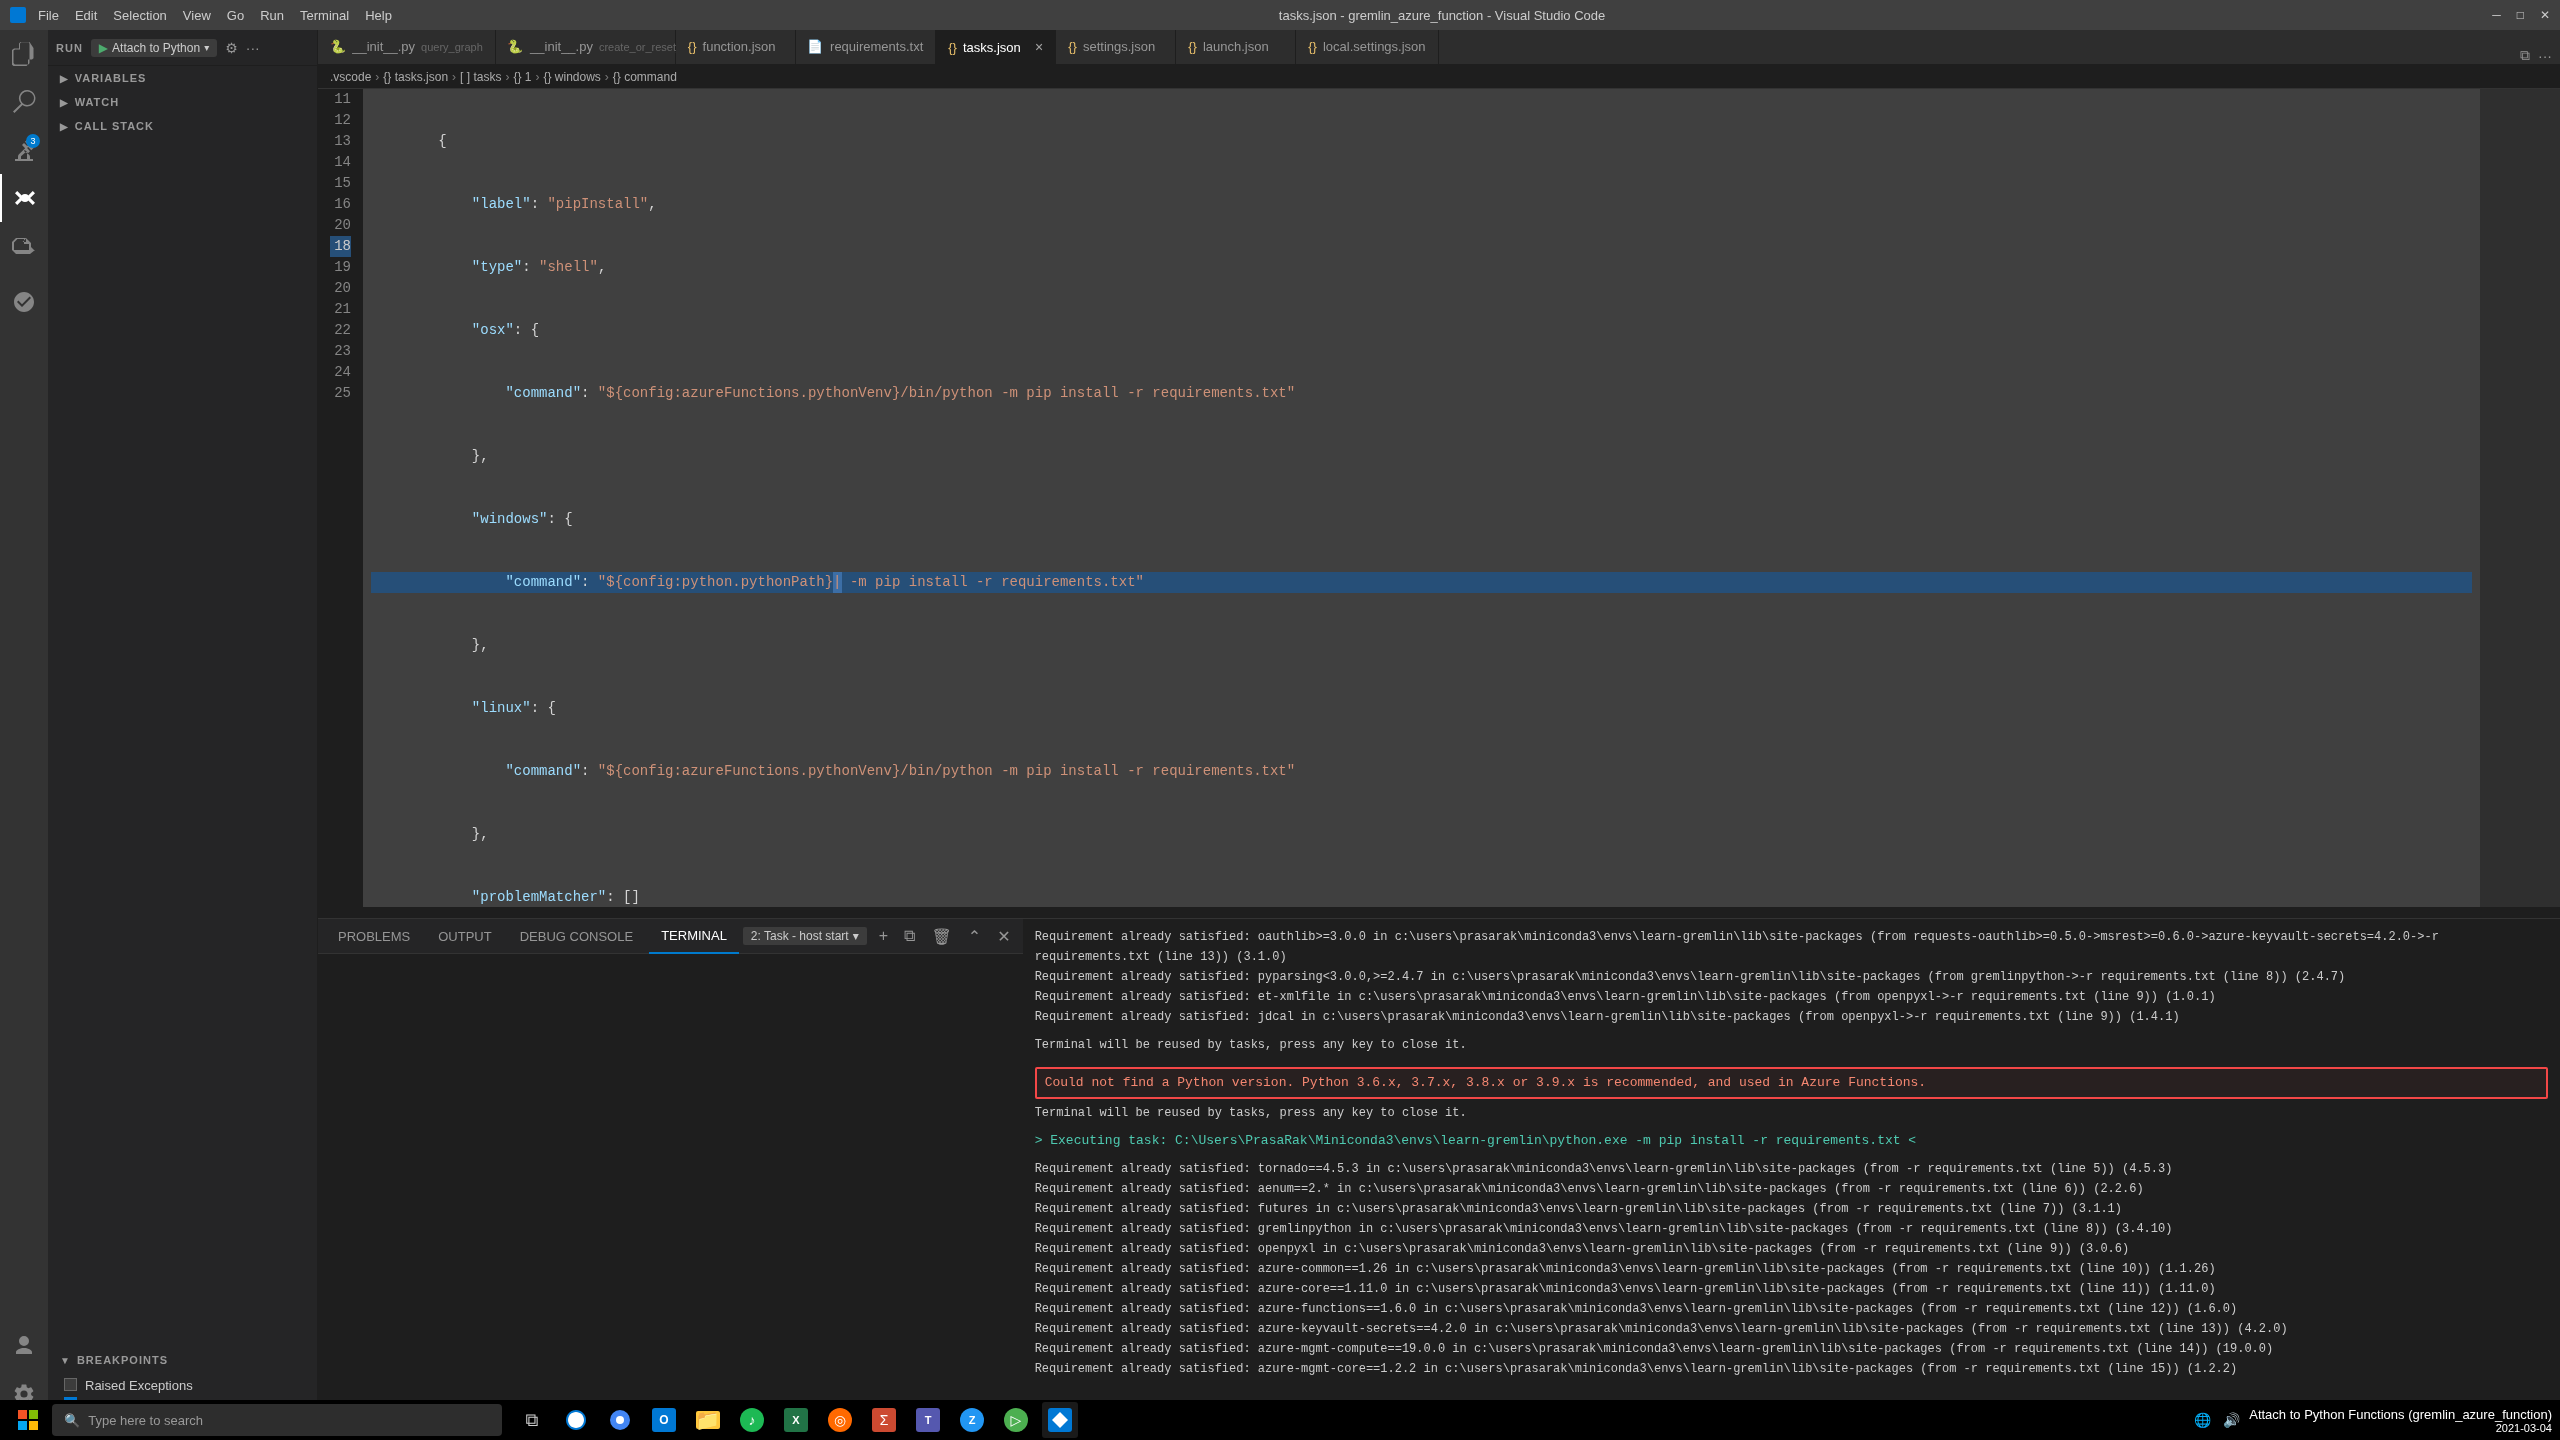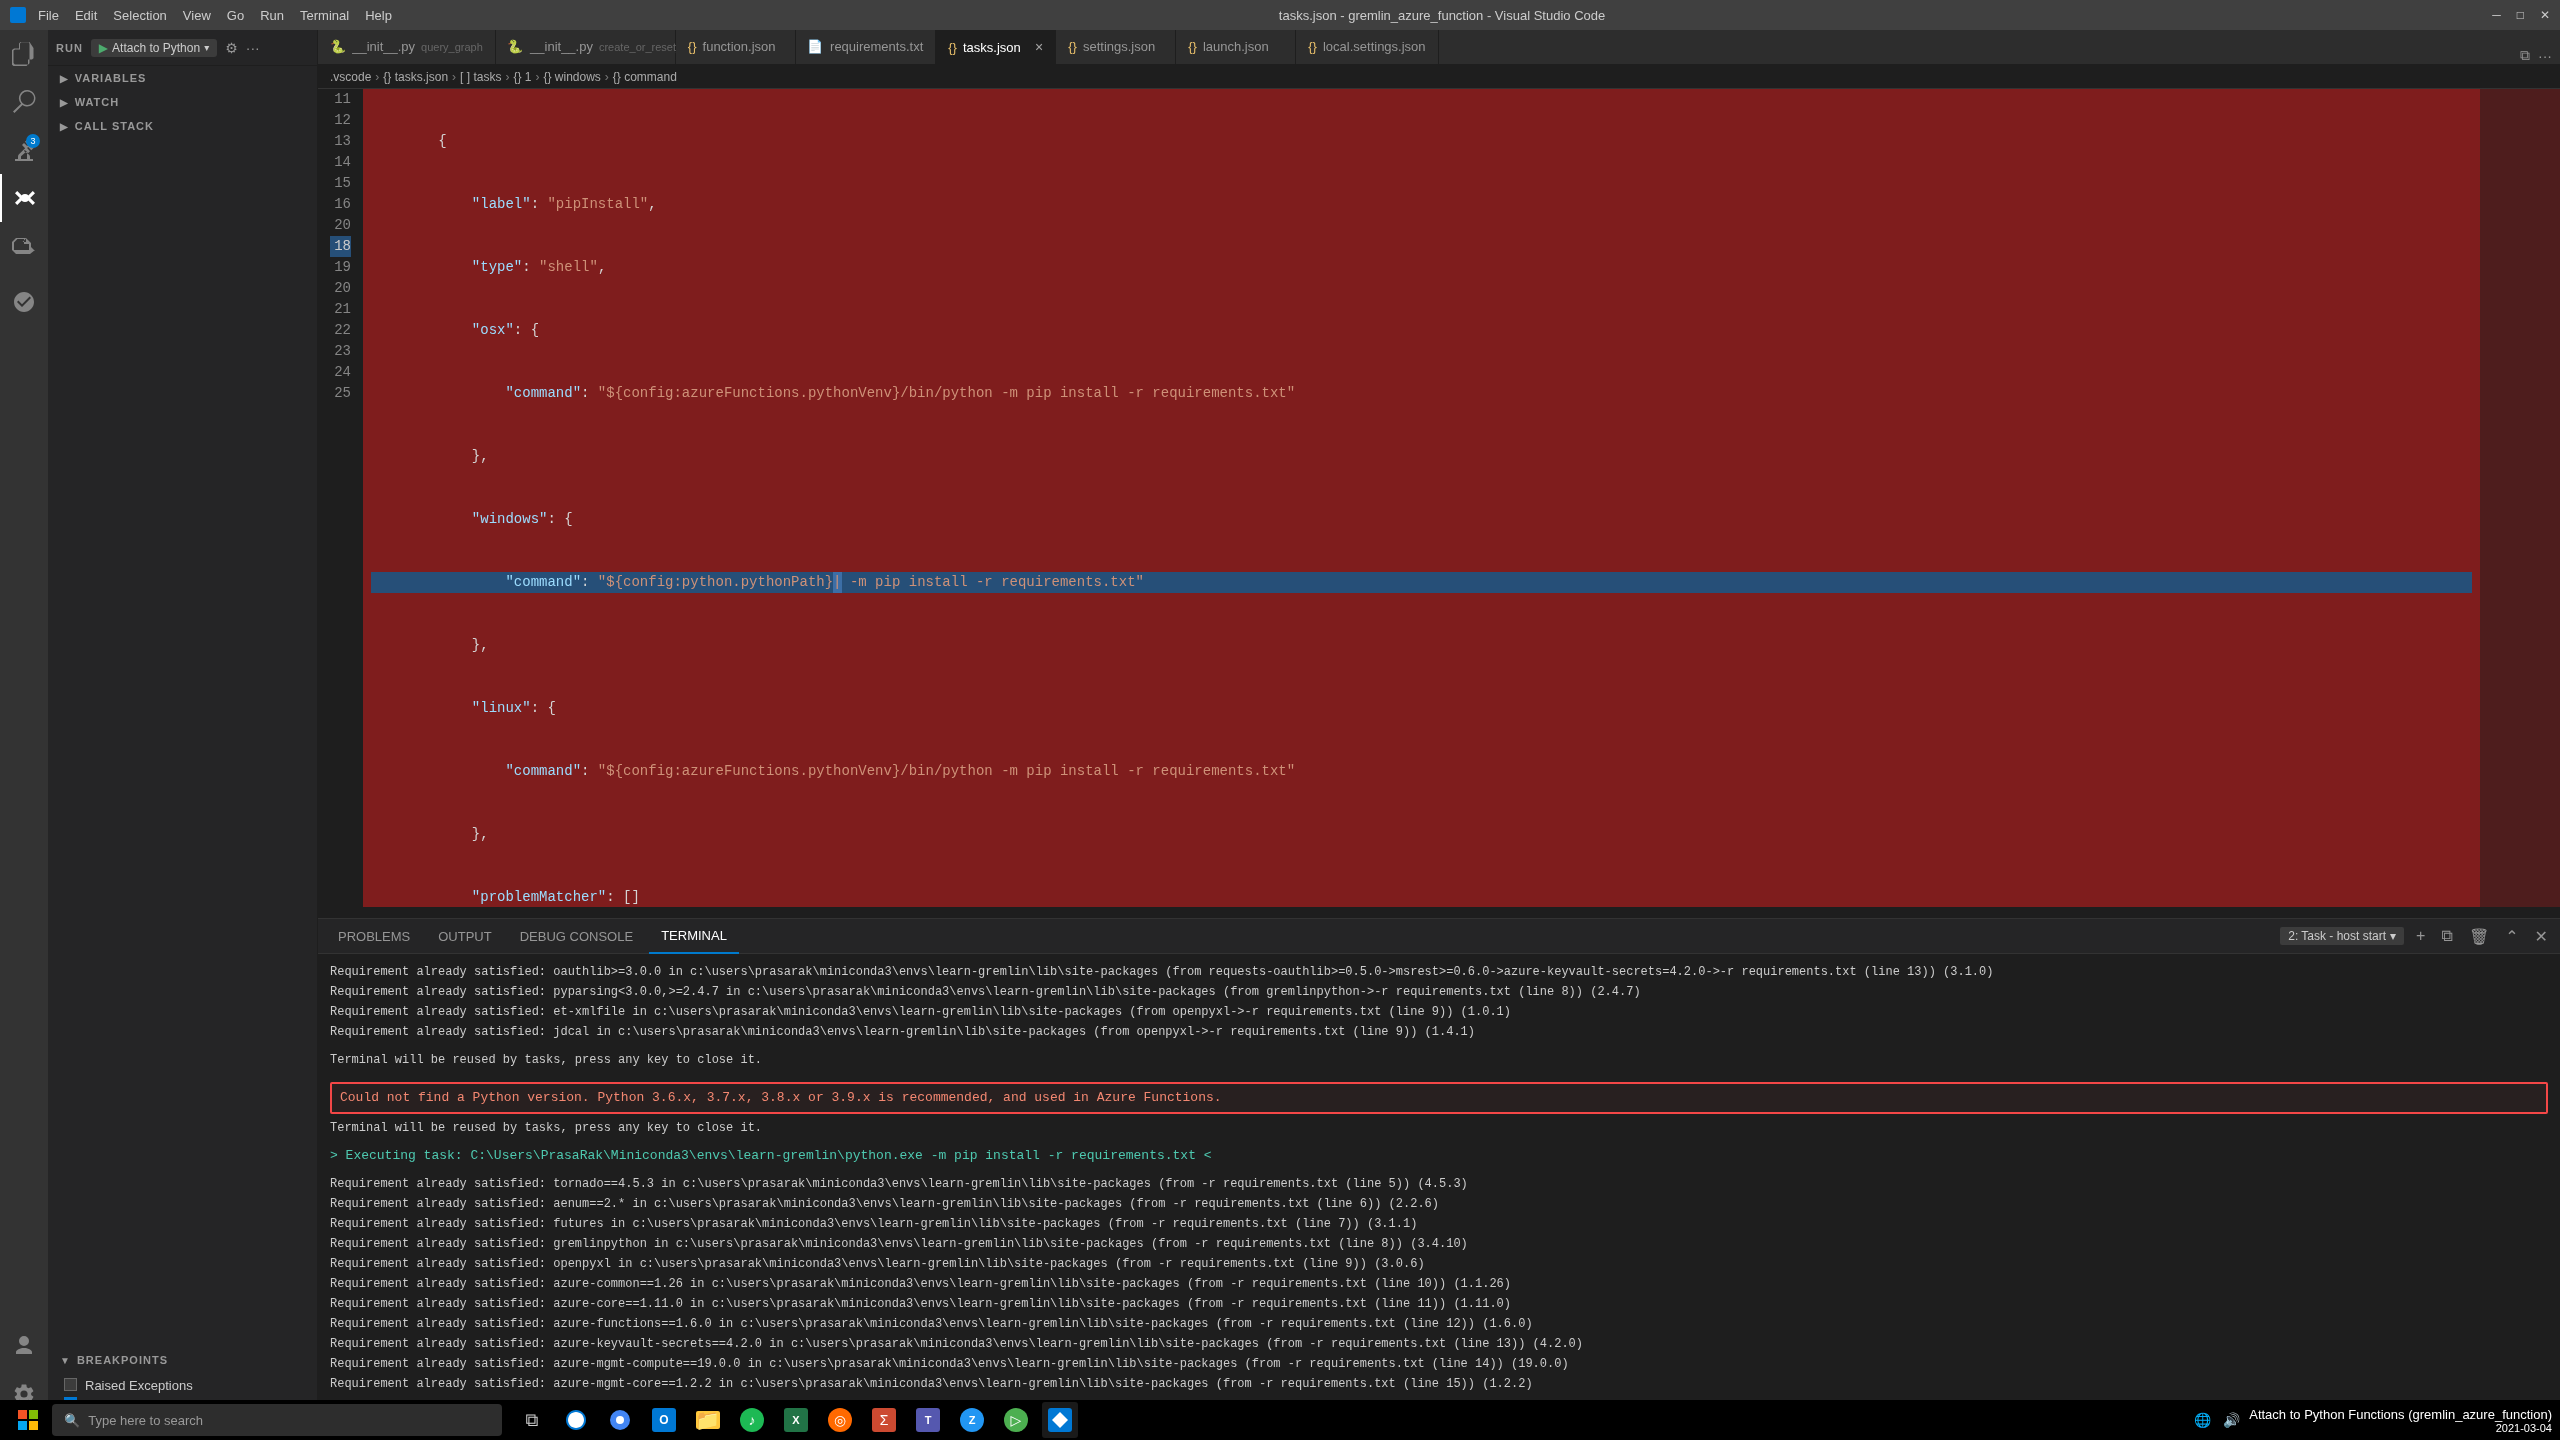--- a/index.html
+++ b/index.html
@@ -198,21 +198,21 @@
       color: #cccccc;
       gap: 4px;
       border-bottom: 1px solid #333;
     }
     .breadcrumb span { opacity: 0.8; }
     .breadcrumb .sep { opacity: 0.5; }
 
     
     .code-editor {
       flex: 1;
-      background: #7f1d1d;
+      background: #404040;
       display: flex;
       font-family: 'Consolas', 'Courier New', monospace;
       font-size: 14px;
       line-height: 21px;
       overflow: hidden;
     }
     .line-numbers {
       padding: 0 12px;
       color: #858585;
       text-align: right;
@@ -228,21 +228,21 @@
     }
     .line { height: 21px; display: flex; align-items: center; }
     .line.highlighted { background: #264f78; }
 
     
     .panel-area {
       height: 500px;
       background: #1e1e1e;
       border-top: 1px solid #333;
       display: flex;
-      flex-direction: column;
+      flex-direction: row;
       margin-top: 11px;
     }
     .panel-tabs {
       height: 35px;
       background: #252526;
       display: flex;
       align-items: center;
       padding: 0 8px;
       gap: 4px;
       border-bottom: 1px solid #333;

